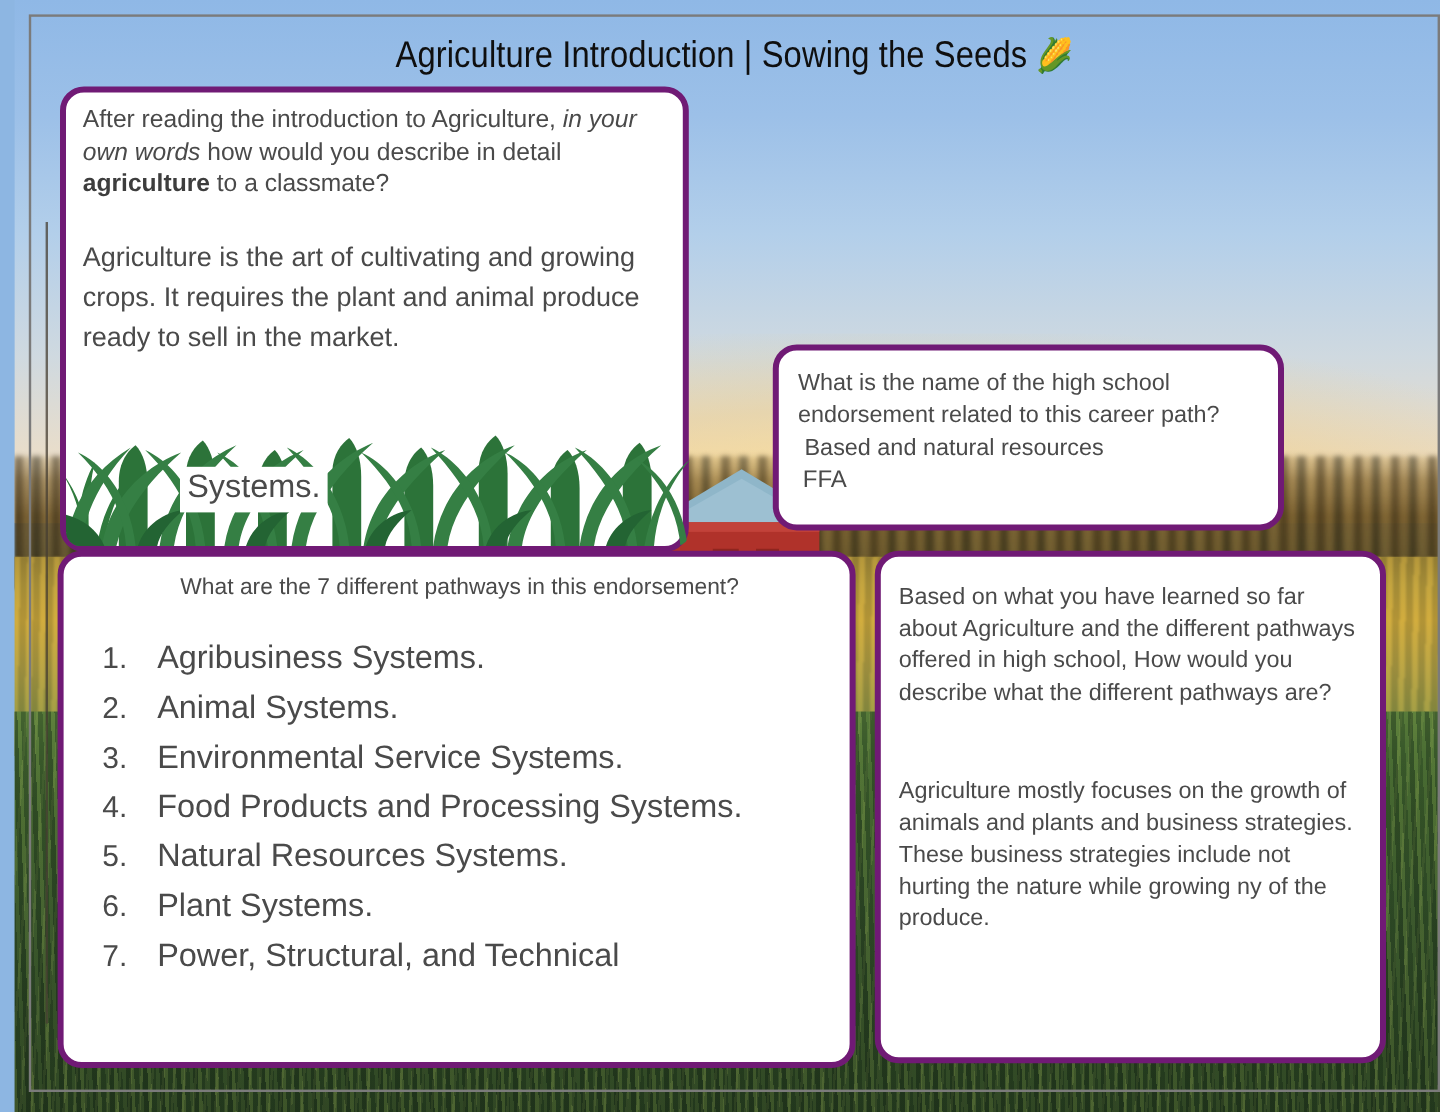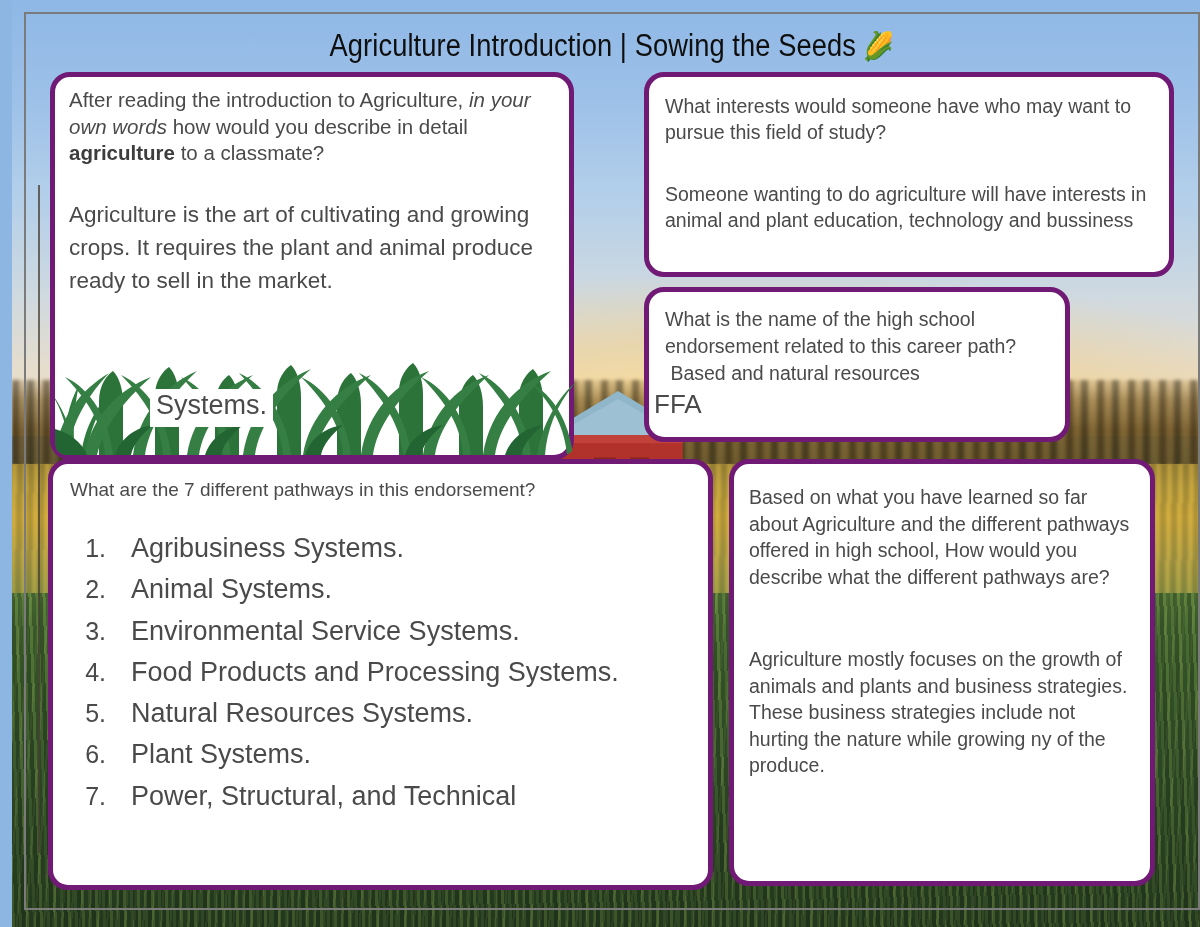--- a/index.html
+++ b/index.html
@@ -123,21 +123,21 @@
   
   #box2{left:632px;top:72px;width:530px;height:205px;}
   #box2 .txt{position:absolute;left:16px;top:16px;right:12px;font-size:19.5px;line-height:1.34;}
 
   
   #box3{left:632px;top:287px;width:426px;height:155px;}
   #box3 .txt{position:absolute;left:16px;top:14px;right:12px;font-size:19.5px;line-height:1.38;}
 
   
   #box4{left:36px;top:459px;width:665px;height:431px;}
-  #box4 .q{position:absolute;left:17px;top:14px;right:12px;font-size:19px;}
+  #box4 .q{position:absolute;left:17px;top:14px;right:12px;font-size:19px;text-align:center;}
   #box4 ol{
     position:absolute;left:6px;top:64px;right:8px;margin:0;
     padding-left:54px;list-style:decimal;
     color:#4a4a4a;font-size:27px;line-height:1.53;
   }
   #box4 ol li{padding-left:18px;}
   #box4 ol li::marker{font-size:25px;}
   .overflow-tail{
     position:absolute;left:138px;top:389px;
     background:#ffffff;color:#4a4a4a;
@@ -235,32 +235,26 @@
           <path d="M60,100 C66,82 82,72 98,70 C86,80 78,90 76,100 Z"></path>
           <path d="M150,100 C156,82 172,72 188,70 C176,80 168,90 166,100 Z"></path>
           <path d="M250,100 C256,82 272,72 288,70 C276,80 268,90 266,100 Z"></path>
           <path d="M350,100 C356,82 372,72 388,70 C376,80 368,90 366,100 Z"></path>
           <path d="M450,100 C456,82 472,72 488,70 C476,80 468,90 466,100 Z"></path>
         </g>
       </svg>
     </div>
   </div>
 
-  <div class="box" id="box2">
-    <div class="box-inner">
-      <div class="txt">What interests would someone have who may want to pursue this field of study?</div>
-      <div class="txt" style="position:absolute;left:16px;top:104px;right:12px;font-size:19.5px;line-height:1.34;">Someone wanting to do agriculture will have interests in animal and plant education, technology and bussiness</div>
-    </div>
-  </div>
 
   <div class="box" id="box3">
     <div class="box-inner">
       <div class="txt">What is the name of the high school endorsement related to this career path?</div>
       <div class="txt" style="position:absolute;left:16px;top:68px;right:12px;font-size:19.5px;line-height:1.38;"> Based and natural resources</div>
-      <div class="txt" style="position:absolute;left:5px;top:95px;right:12px;font-size:26px;line-height:1.38;">FFA</div>
+      <div class="txt" style="position:absolute;left:20px;top:95px;right:12px;font-size:20px;line-height:1.38;">FFA</div>
     </div>
   </div>
 
   <div class="box" id="box4">
     <div class="box-inner">
       <div class="txt q">What are the 7 different pathways in this endorsement?</div>
       <ol>
         <li>Agribusiness Systems.</li>
         <li>Animal Systems.</li>
         <li>Environmental Service Systems.</li>

